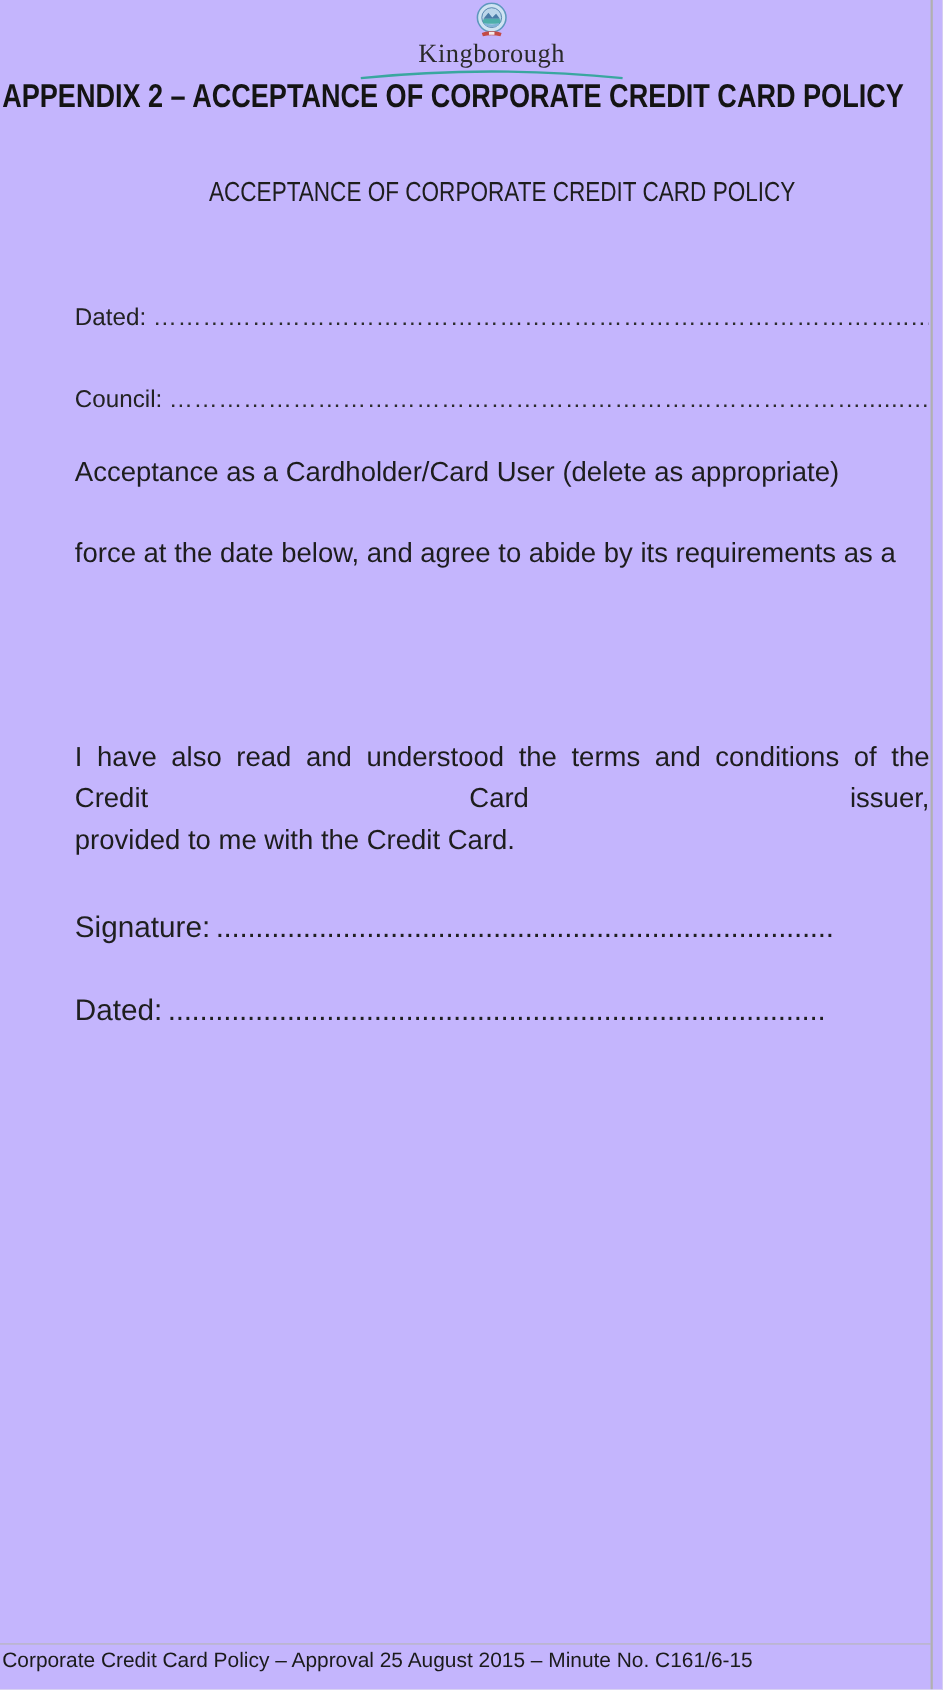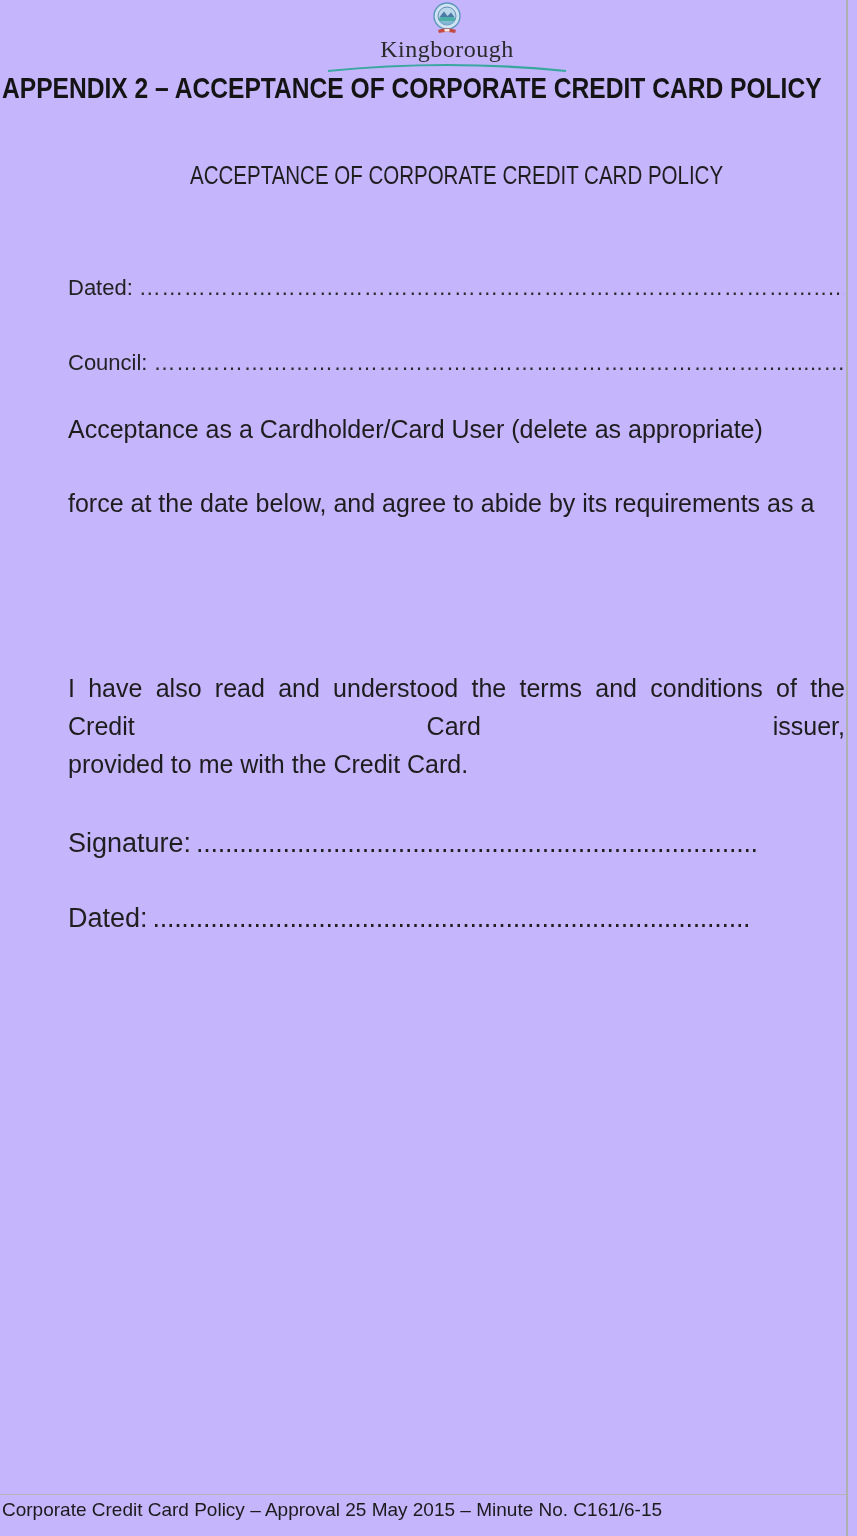--- a/index.html
+++ b/index.html
@@ -184,17 +184,17 @@
 
   <div class="sig-row row-signature">
     <span class="label">Signature:</span><span class="dots">..............................................................................</span>
   </div>
 
   <div class="sig-row row-dated">
     <span class="label">Dated:</span><span class="dots">...................................................................................</span>
   </div>
 
   <div class="footer-rule"></div>
-  <div class="footer-text">Corporate Credit Card Policy – Approval 25 May 2015 – Minute No. C161/6-15</div>
+  <div class="footer-text">Corporate Credit Card Policy – Approval 25 August 2015 – Minute No. C161/6-15</div>
 
   <div class="right-edge-line"></div>
 
 </div>
 
 </body></html>

